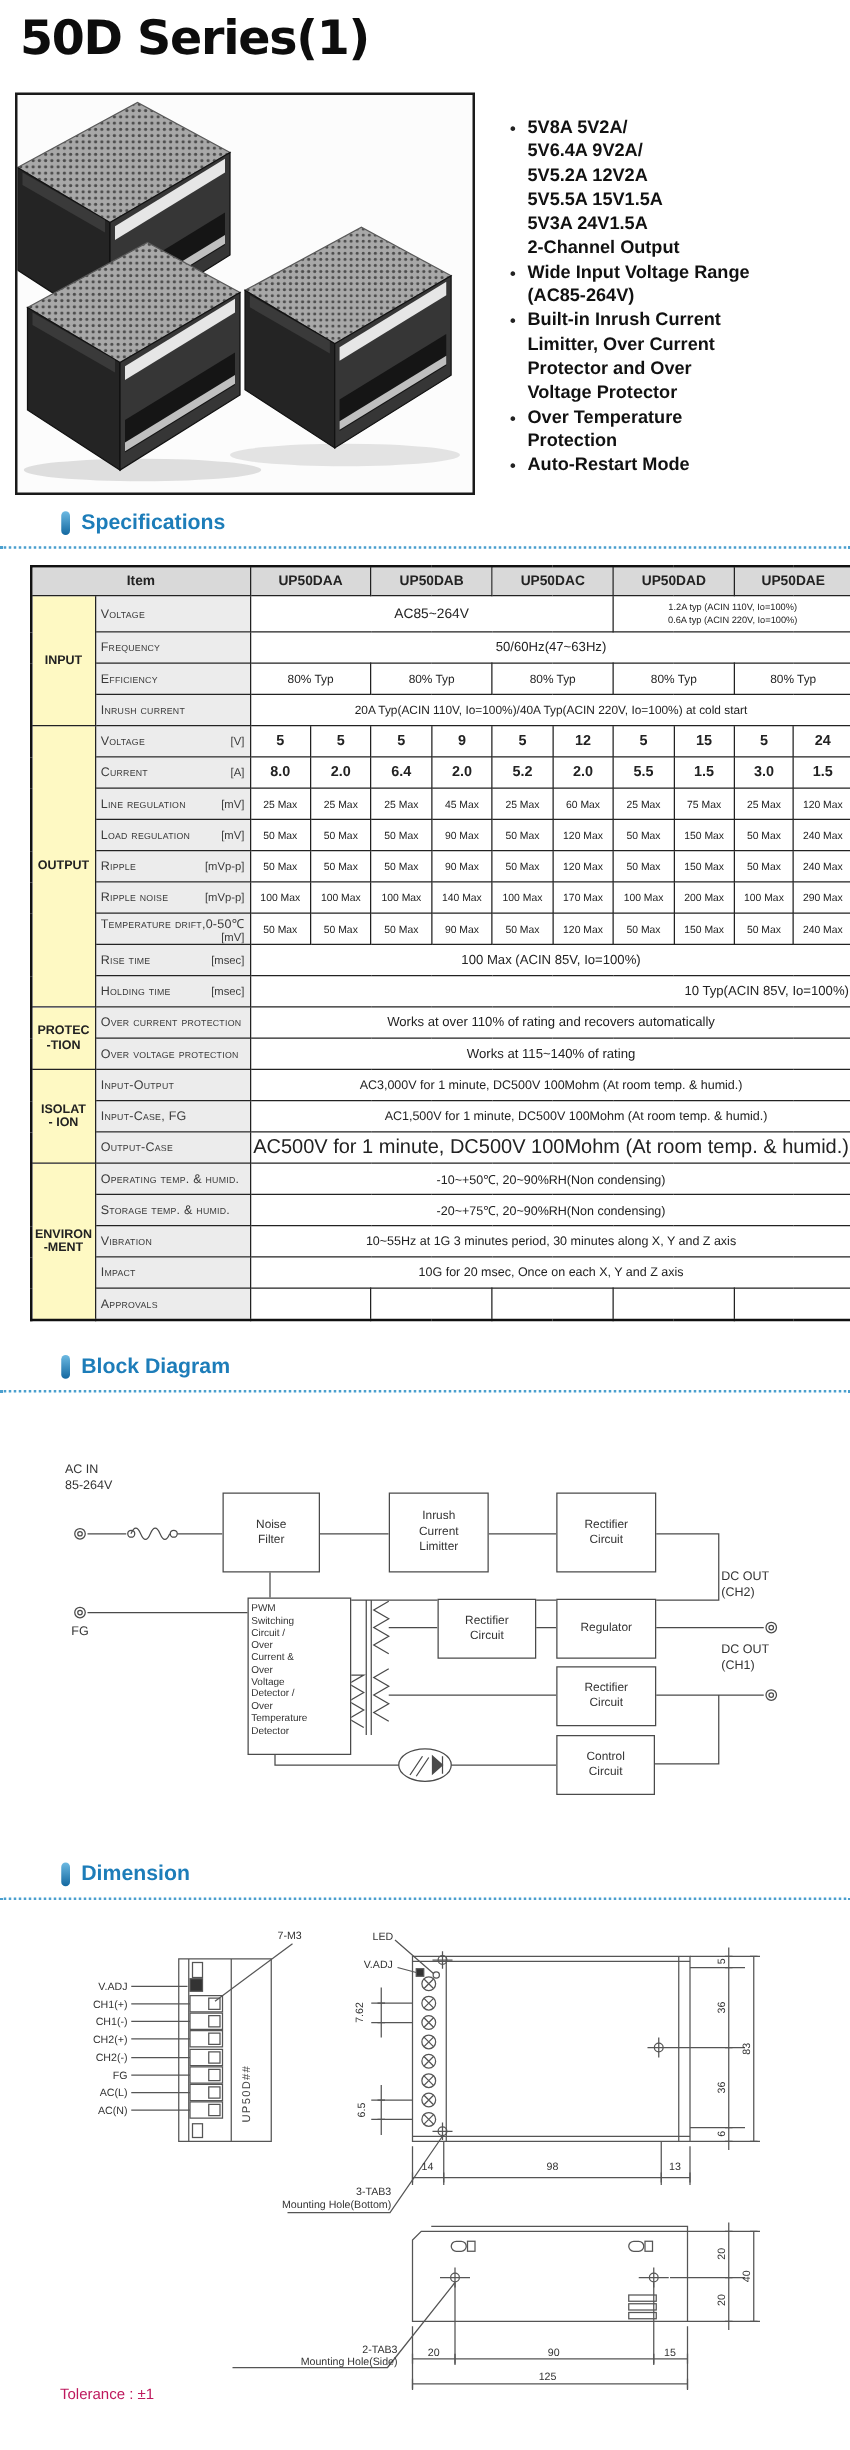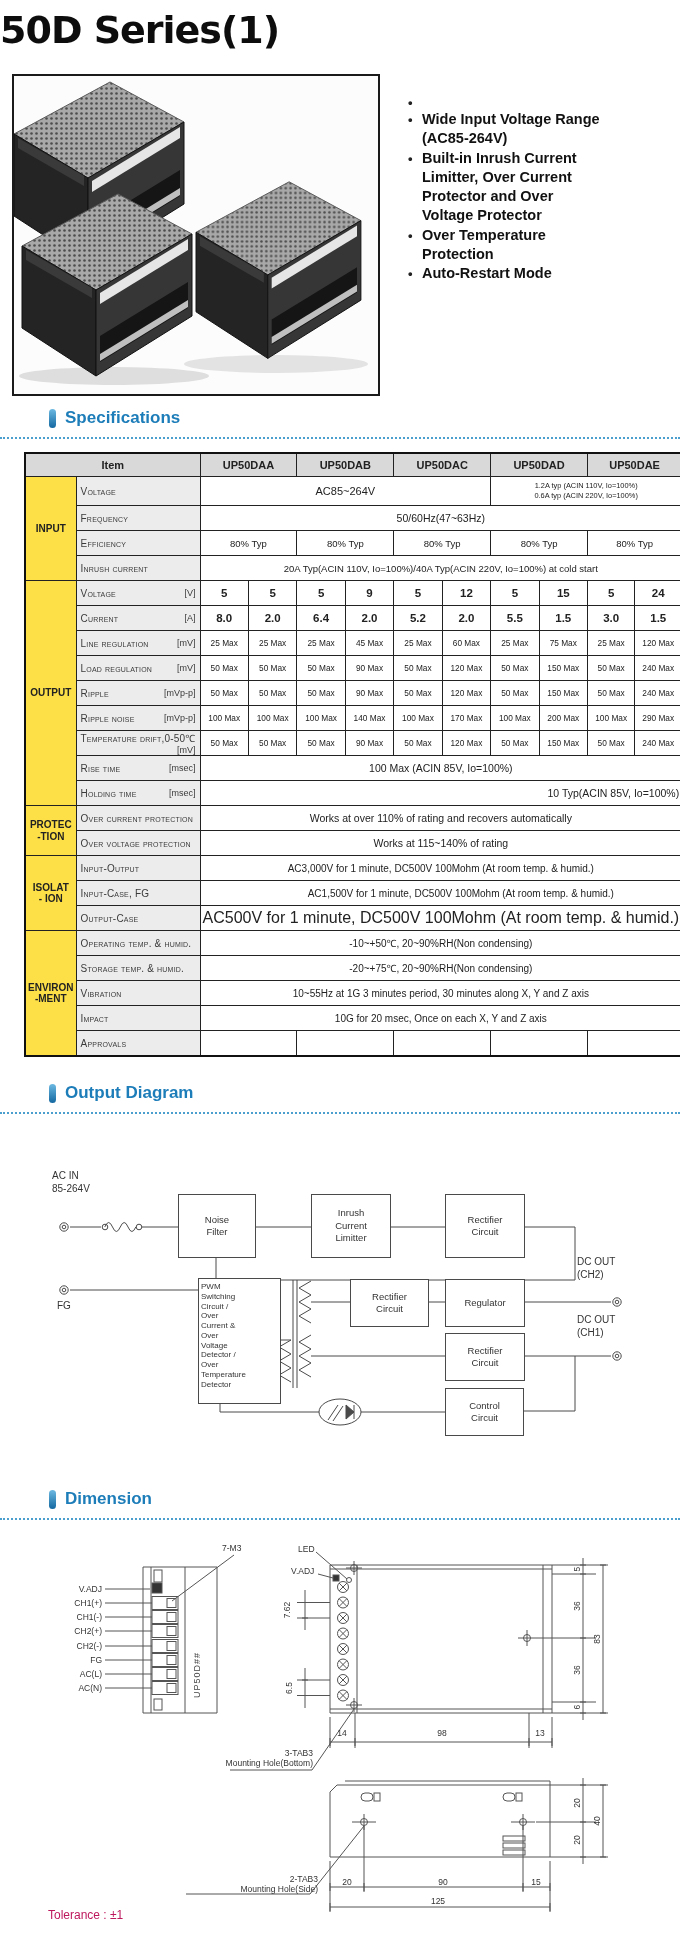--- a/index.html
+++ b/index.html
@@ -1,19 +1,19 @@
 <!DOCTYPE html>
 <html><head>
 <meta charset="utf-8">
 <style>
   html,body{margin:0;padding:0;background:#fff;}
   .page{position:relative;width:680px;height:1960px;background:#fff;overflow:hidden;
         font-family:"Liberation Sans",sans-serif;color:#222;}
   
-  .title{position:absolute;left:0;top:8px;font-family:"DejaVu Sans",sans-serif;
+  .title{position:absolute;left:16px;top:8px;font-family:"DejaVu Sans",sans-serif;
          font-size:38px;font-weight:bold;letter-spacing:-1px;color:#0d0d0d;}
   
   .photo{position:absolute;left:12px;top:74px;width:364px;height:318px;border:2px solid #1a1a1a;background:#fcfcfc;}
   
   .prod-head{position:absolute;left:421px;top:68px;font-size:26px;font-weight:bold;color:#0d0d0d;
              font-family:"DejaVu Sans",sans-serif;letter-spacing:-0.5px;}
   .bullets{position:absolute;left:408px;top:93px;width:266px;}
   .bullet{display:flex;margin:0;}
   .bullet .mark{width:14px;font-size:13px;font-weight:bold;padding-top:2px;flex:none;}
   .bullet .btxt{white-space:pre-line;font-weight:bold;font-size:14.5px;line-height:19.3px;color:#111;}
@@ -22,21 +22,21 @@
   .sec .bar{width:7px;height:19px;border-radius:4px;background:linear-gradient(180deg,#6cb9e2 0%,#1368a0 100%);}
   .sec .txt{font-size:17px;font-weight:bold;color:#1d7db9;}
   .dotline{position:absolute;left:0;width:680px;height:0;border-top:2px dotted #4a9fce;}
   
   .spec{position:absolute;left:24px;top:452px;border-collapse:collapse;table-layout:fixed;
         border:2px solid #111;}
   .spec td{border:1px solid #222;padding:0 2px;text-align:center;font-size:9.5px;color:#222;
            height:24px;overflow:hidden;white-space:nowrap;}
   .spec tr.hdr td{background:#d9d9d9;font-weight:bold;font-size:11px;height:22px;}
   .spec td.hl{background:#ddd605;}
-  .spec td.cat{background:#fde047;font-weight:bold;font-size:10px;white-space:pre-line;line-height:1.15;}
+  .spec td.cat{background:#fef9c3;font-weight:bold;font-size:10px;white-space:pre-line;line-height:1.15;}
   .spec td.lbl{background:#ececec;text-align:left;font-size:9px;color:#3a3a3a;padding:0 4px;}
   .spec td.lbl .nm{font-variant:small-caps;font-size:10px;letter-spacing:0.2px;}
   .spec td.lbl .un{float:right;font-size:9px;color:#3a3a3a;}
   .spec td.bv{font-weight:bold;font-size:11.5px;}
   .spec td.sv{font-size:8.3px;padding:0 1px;}
   .spec td.note{font-size:7.4px;line-height:1.3;}
   .spec tr.volt td{height:28px;}
   
   .bd{position:absolute;left:0;top:1130px;width:680px;height:345px;}
   .bd svg{position:absolute;left:0;top:0;}
@@ -83,20 +83,26 @@
         <polygon points="4,62 70,100 70,110 4,72" fill="#3a3a3a"></polygon>
       </g>
       <use href="#psu" transform="translate(8,112)"></use>
       <use href="#psu" transform="translate(182,100) scale(0.97)"></use>
     </svg>
   </div>
 
   <div class="bullets">
     <div class="bullet">
       <span class="mark">•</span>
+      <div class="btxt">5V8A  5V2A/
+5V6.4A  9V2A/
+5V5.2A  12V2A
+5V5.5A  15V1.5A
+5V3A  24V1.5A
+2-Channel Output</div>
     </div>
     <div class="bullet">
       <span class="mark">•</span>
       <div class="btxt">Wide Input Voltage Range
 (AC85-264V)</div>
     </div>
     <div class="bullet">
       <span class="mark">•</span>
       <div class="btxt">Built-in Inrush Current
 Limitter, Over Current
@@ -317,21 +323,21 @@
       <td colspan="2"></td>
       <td colspan="2"></td>
       <td colspan="2"></td>
       <td colspan="2"></td>
     </tr>
   </tbody>
     </table>
 
   <div class="sec" style="top:1083px;">
     <span class="bar"></span>
-    <span class="txt">Output Diagram</span>
+    <span class="txt">Block Diagram</span>
   </div>
   <div class="dotline" style="top:1112px;"></div>
 
   <div class="bd">
     <svg width="680" height="345" viewBox="0 0 680 345">
       <g stroke="#4a4a4a" stroke-width="1" fill="none">
         <path d="M70 97 H101"></path>
         <circle cx="105" cy="97" r="2.8"></circle>
           <circle cx="139" cy="97" r="2.8"></circle>
         <path d="M108 97 q4 -9 8 0 q4 9 8 0 q4 -9 8 0 q4 9 8 0" transform="translate(0,0) scale(0.97,1)"></path>

